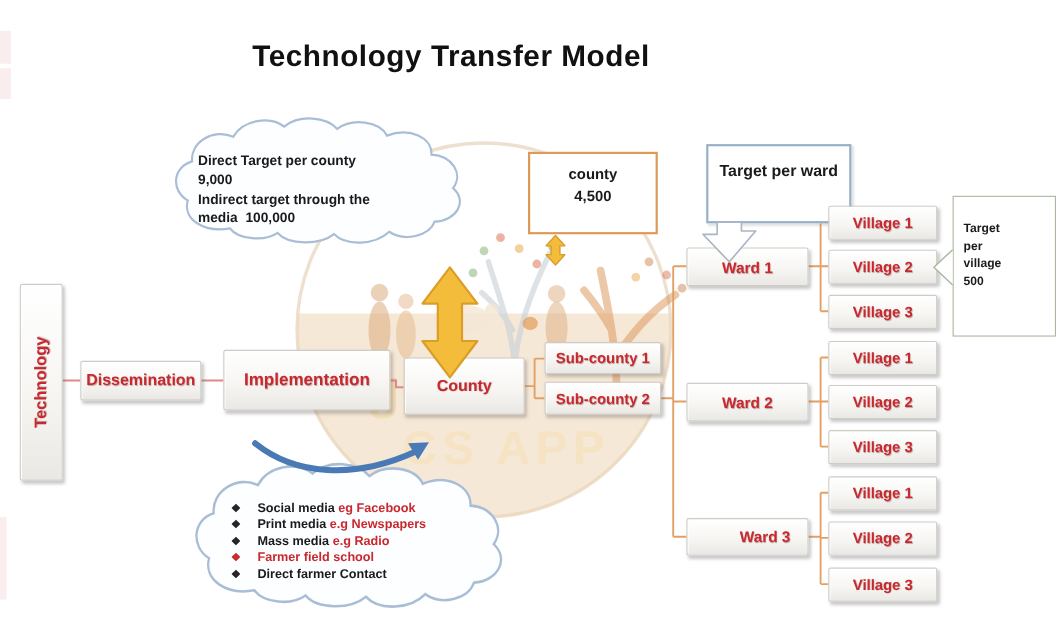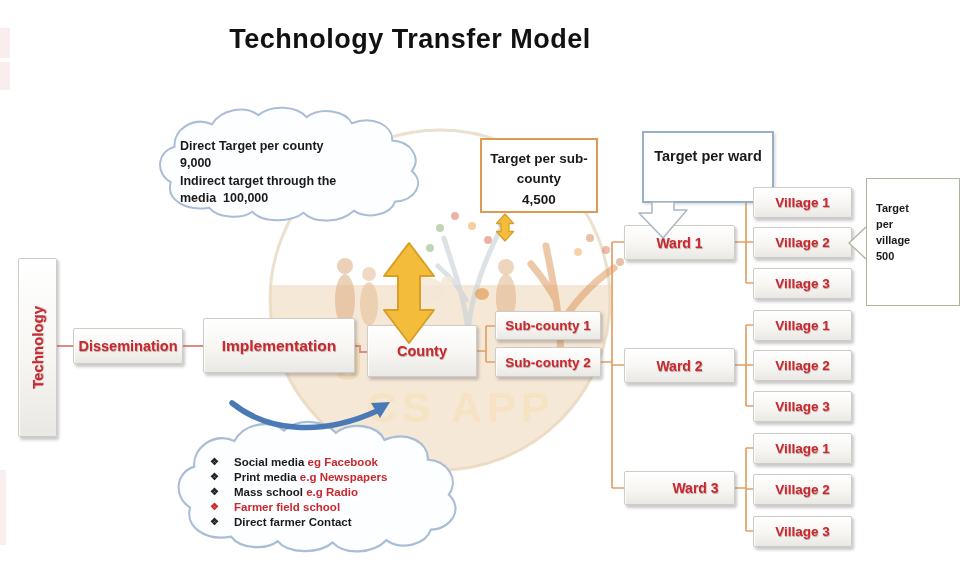--- a/index.html
+++ b/index.html
@@ -1,20 +1,20 @@
 <!DOCTYPE html>
 <html><head>
 <meta charset="utf-8">
 <style>
   html,body { margin:0; padding:0; background:#ffffff; }
   #canvas {
     position:relative; width:960px; height:568px; overflow:hidden;
     background:#ffffff; font-family:"Liberation Sans", sans-serif;
   }
-  .abs { position:absolute; }
+  .abs { position:absolute;margin-top:12px; }
   .pre { white-space:pre; }
 
   
   #page-title {
     left:150px; top:24px; width:520px; text-align:center;
     font-size:27px; font-weight:bold; color:#111; letter-spacing:0.5px;
   }
 
   
   .pbox {
@@ -129,35 +129,34 @@
   <div class="bullet-row z3" style="top:456px;">
     <span class="marker">❖</span>
     <span><span class="bk">Social media </span><span class="rd">eg Facebook</span></span>
   </div>
   <div class="bullet-row z3" style="top:471px;">
     <span class="marker">❖</span>
     <span><span class="bk">Print media </span><span class="rd">e.g Newspapers</span></span>
   </div>
   <div class="bullet-row z3" style="top:486px;">
     <span class="marker">❖</span>
-    <span><span class="bk">Mass school </span><span class="rd">e.g Radio</span></span>
+    <span><span class="bk">Mass media </span><span class="rd">e.g Radio</span></span>
   </div>
   <div class="bullet-row all-red z3" style="top:501px;">
     <span class="marker">❖</span>
     <span><span class="bk"></span><span class="rd">Farmer field school</span></span>
   </div>
   <div class="bullet-row z3" style="top:516px;">
     <span class="marker">❖</span>
     <span><span class="bk">Direct farmer Contact</span><span class="rd"></span></span>
   </div>
 
   <div class="abs z3" id="page-title">Technology Transfer Model</div>
 
   <div class="callout z3" id="target-subcounty-box" style="left:480px;top:138px;width:118px;height:75px;">
-    <div>Target per sub-</div>
     <div>county</div>
     <div>4,500</div>
   </div>
   <div class="callout z3" id="target-ward-box" style="left:610px;top:131px;width:132px;height:72px;">
     <div>Target per ward</div>
   </div>
   <div class="callout z3" id="target-village-box" style="left:866px;top:178px;width:94px;height:128px;">
     <div>Target</div>
     <div>per</div>
     <div>village</div>

